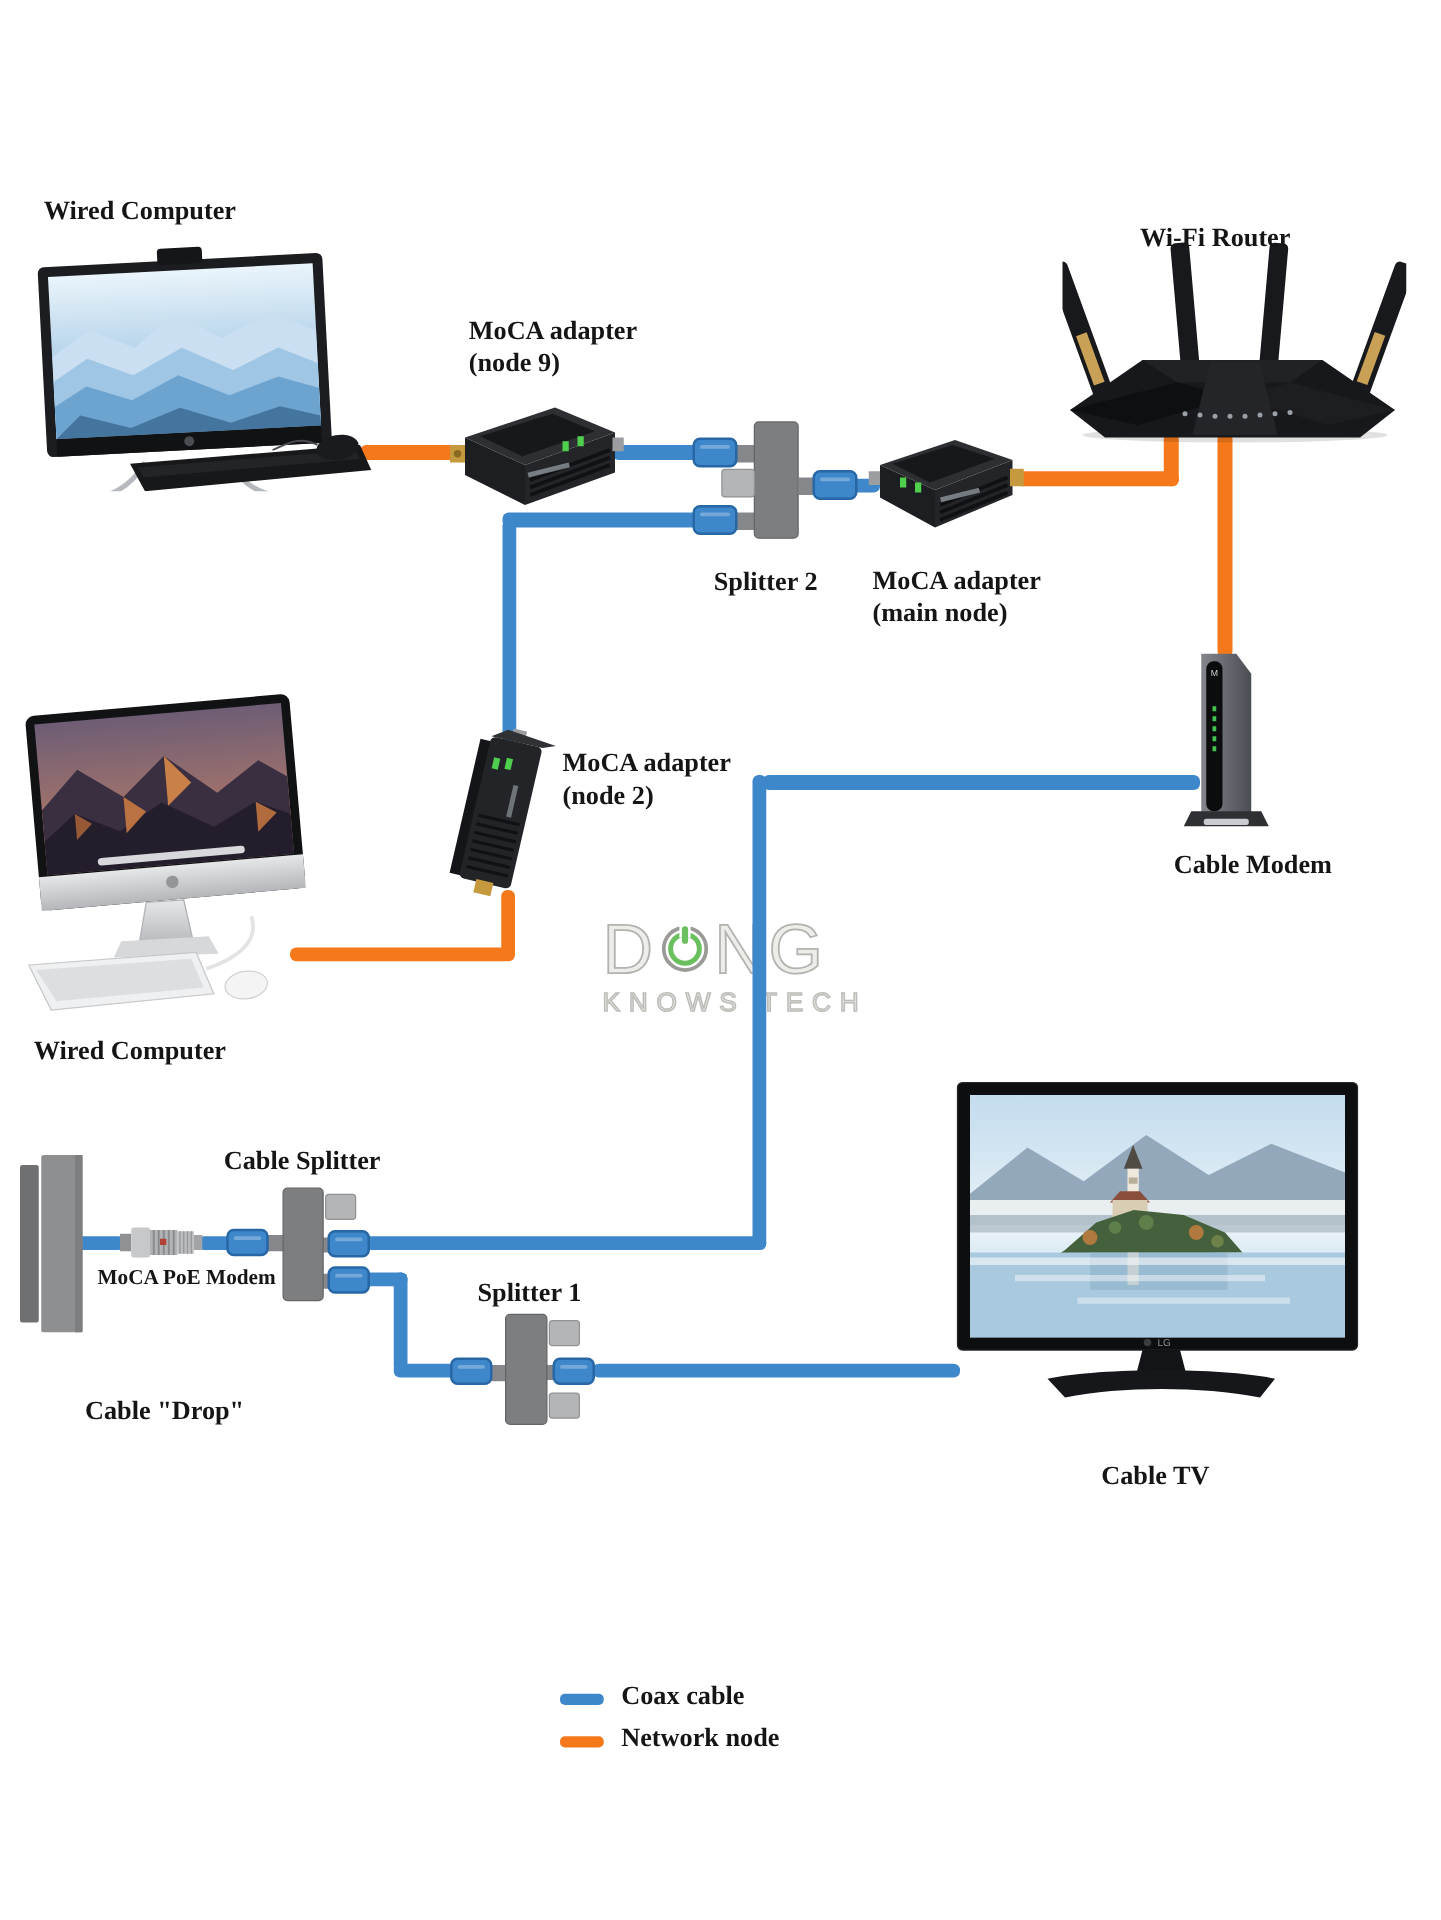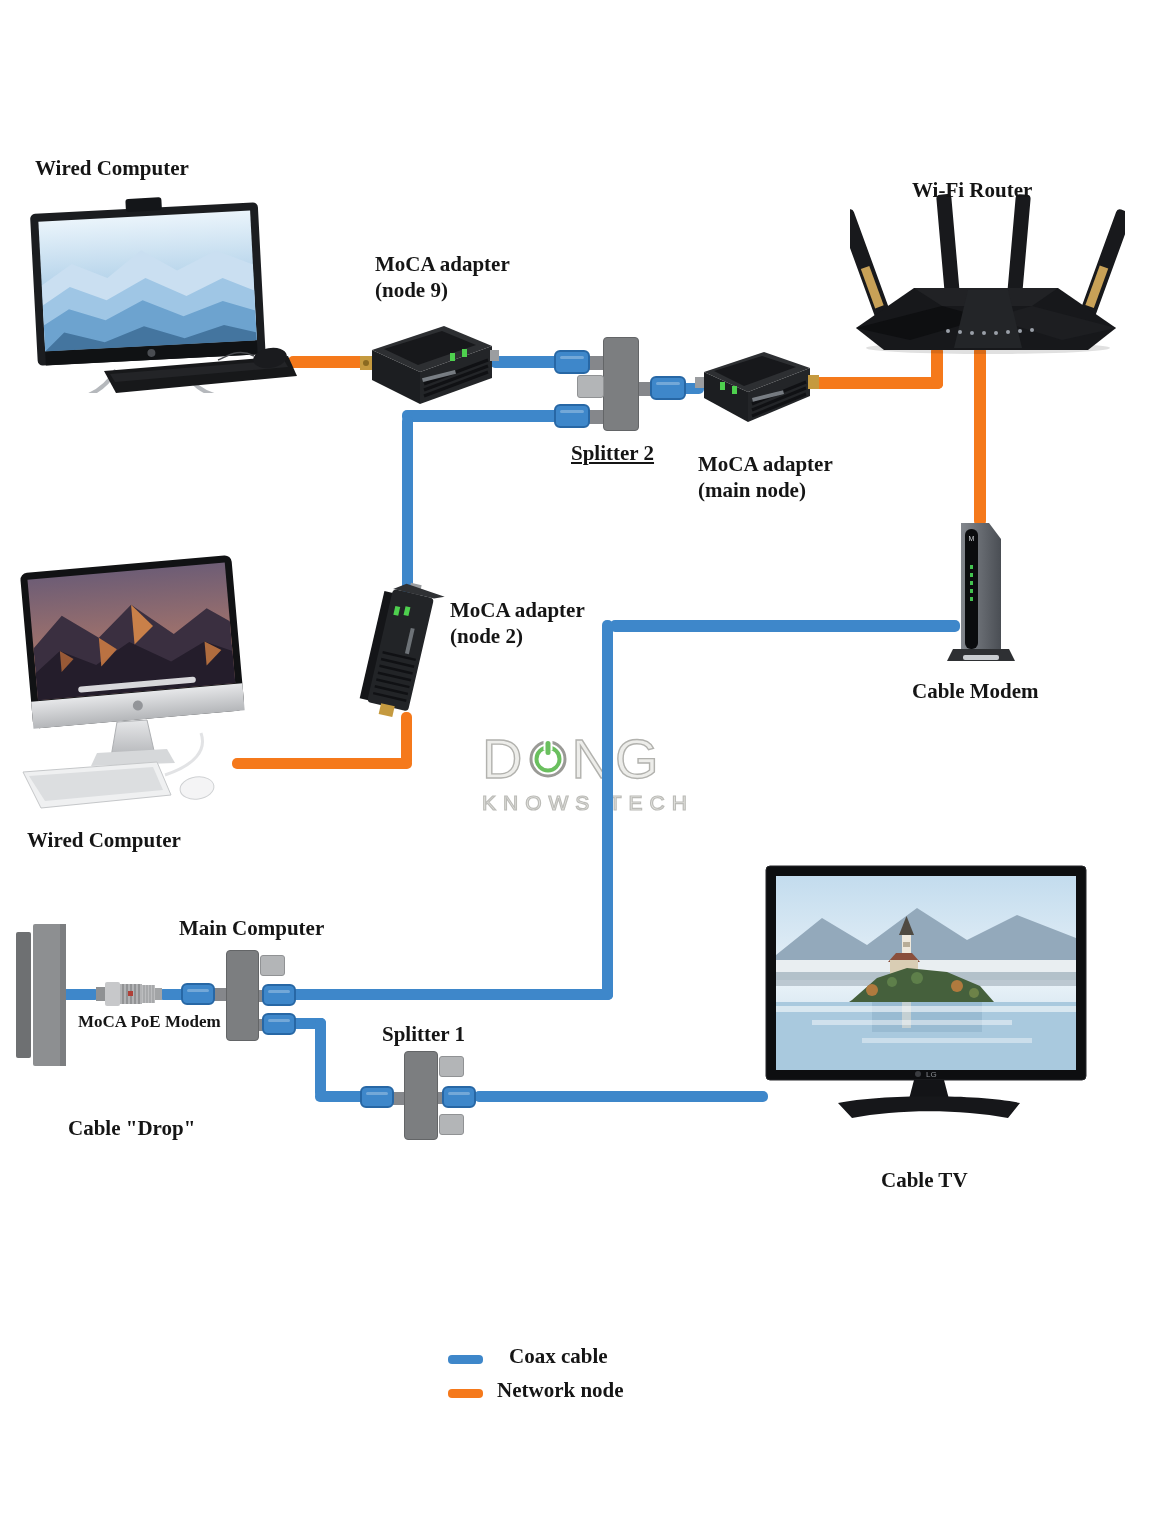--- a/index.html
+++ b/index.html
@@ -307,35 +307,35 @@
     <polygon points="162,220 192,220 198,243 156,243" fill="#131417"></polygon>
     <path d="M86,243 C130,234 226,234 268,243 L256,258 C208,249 146,249 100,258 Z" fill="#16171a"></path>
   </svg>
 
   <div class="lbl" style="left:35px;top:156px;">Wired Computer</div>
   <div class="lbl" style="left:375px;top:252px;">
     <div>MoCA adapter</div>
     <div>(node 9)</div>
   </div>
   <div class="lbl" style="left:912px;top:178px;">Wi-Fi Router</div>
-  <div class="lbl" style="left:571px;top:441px;text-decoration:underline;">Splitter 2</div>
+  <div class="lbl" style="left:571px;top:453px;">Splitter 2</div>
   <div class="lbl" style="left:698px;top:452px;">
     <div>MoCA adapter</div>
     <div>(main node)</div>
   </div>
   <div class="lbl" style="left:450px;top:598px;">
     <div>MoCA adapter</div>
     <div>(node 2)</div>
   </div>
-  <div class="lbl" style="left:912px;top:679px;">Cable Modem</div>
+  <div class="lbl" style="left:939px;top:679px;">Cable Modem</div>
   <div class="lbl" style="left:27px;top:828px;">Wired Computer</div>
-  <div class="lbl" style="left:179px;top:916px;">Main Computer</div>
+  <div class="lbl" style="left:179px;top:916px;">Cable Splitter</div>
   <div class="lbl lbl-sm" style="left:78px;top:1012px;">MoCA PoE Modem</div>
   <div class="lbl" style="left:68px;top:1116px;">Cable "Drop"</div>
   <div class="lbl" style="left:382px;top:1022px;">Splitter 1</div>
   <div class="lbl" style="left:881px;top:1168px;">Cable TV</div>
 
   <div class="swatch blue" style="left:448px;top:1355px;"></div>
-  <div class="lbl" style="left:497px;top:1344px;margin-left:12px;">Coax cable</div>
+  <div class="lbl" style="left:497px;top:1344px;">Coax cable</div>
   <div class="swatch orange" style="left:448px;top:1389px;"></div>
   <div class="lbl" style="left:497px;top:1378px;">Network node</div>
 
 </div>
 
 </body></html>

